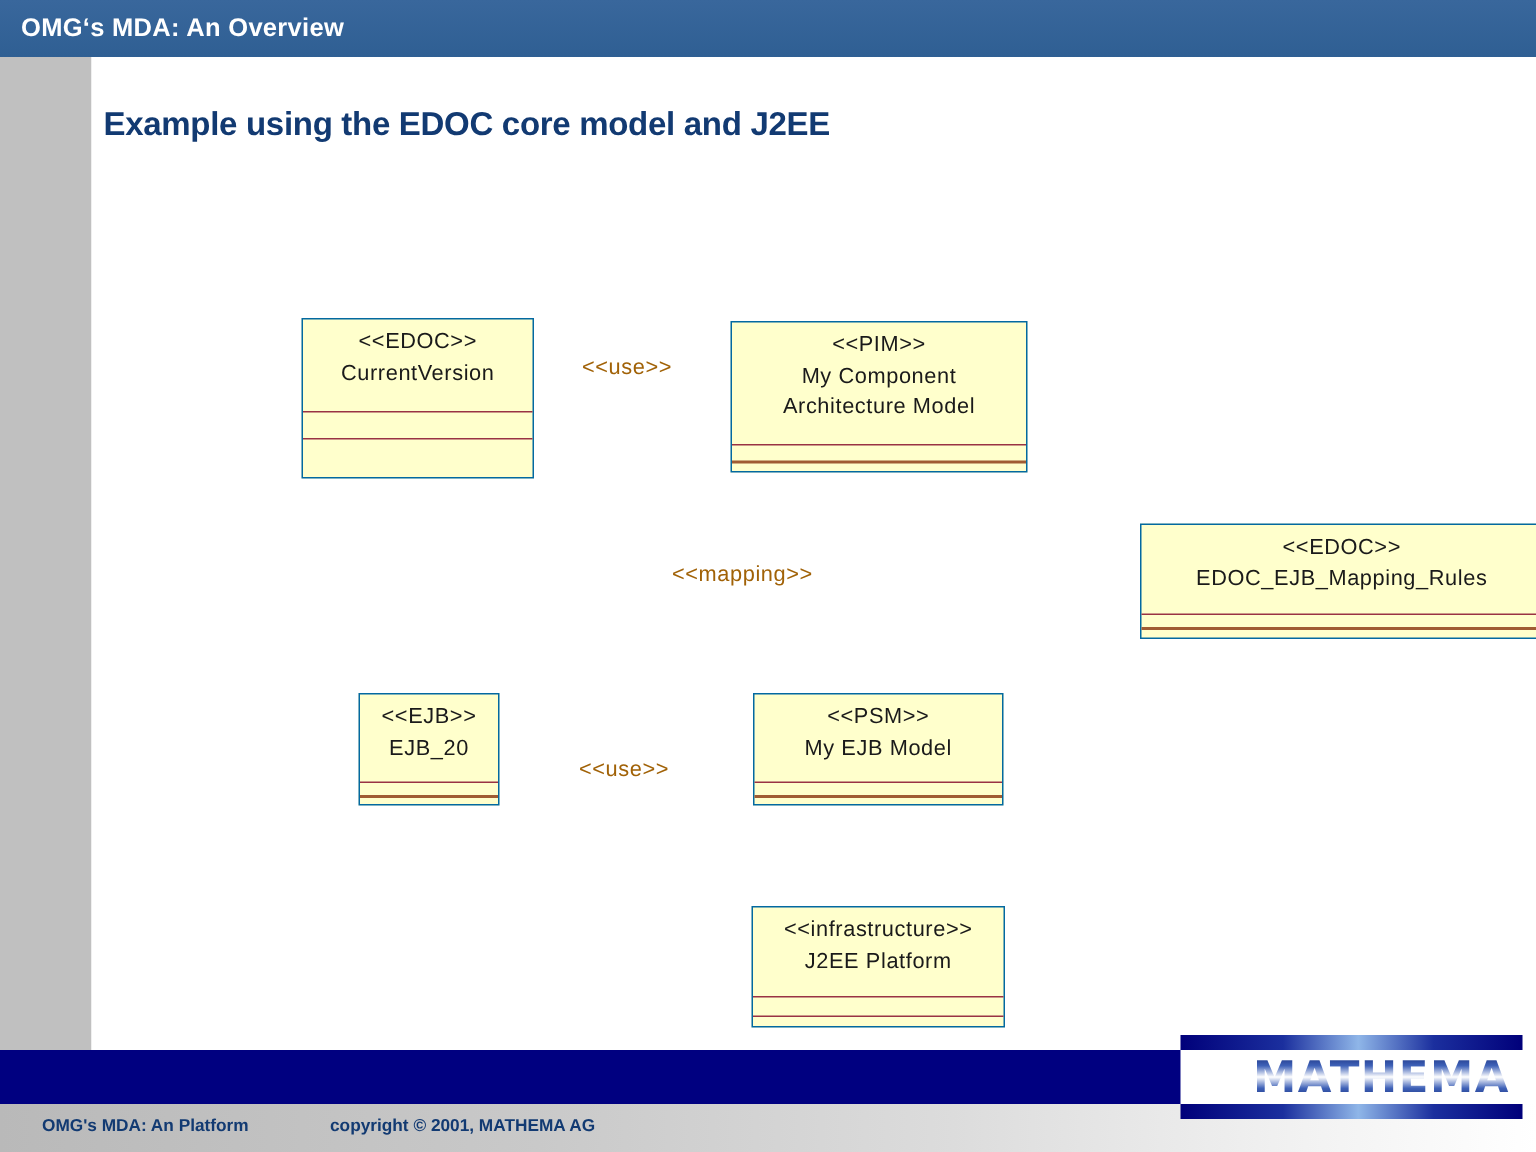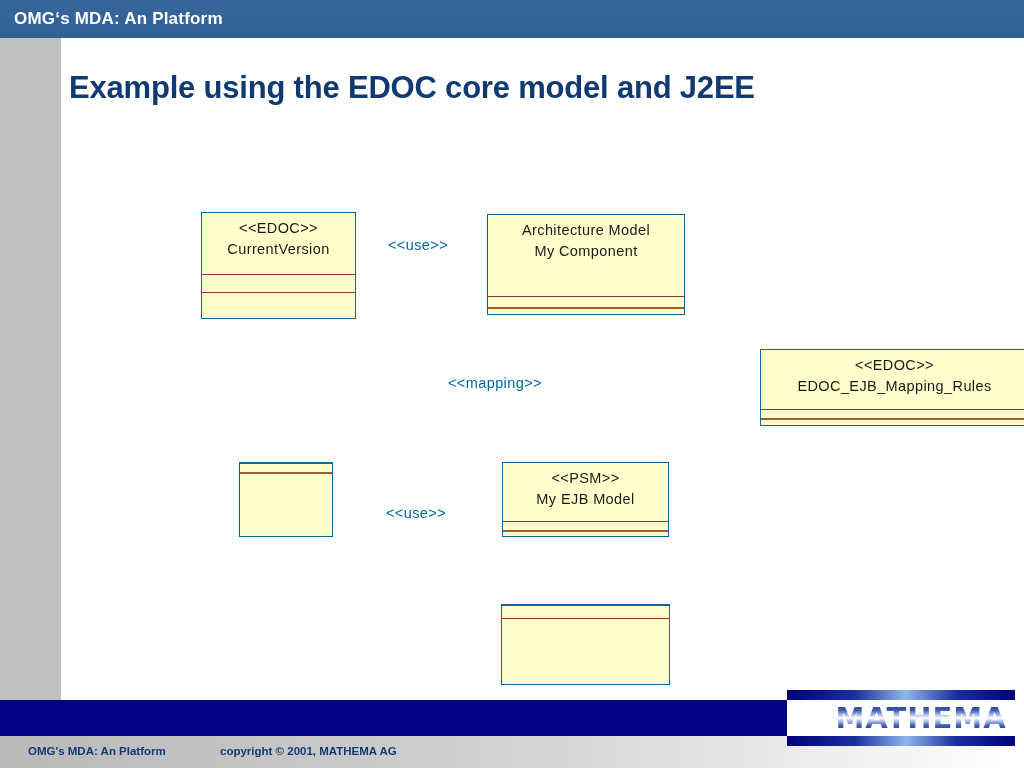--- a/index.html
+++ b/index.html
@@ -45,21 +45,21 @@
   #content-canvas {
     position: absolute;
     left: 61px; top: 38px;
     width: 963px; height: 662px;
     background: #ffffff;
   }
 
   #slide-title {
     position: absolute;
     left: 8px; top: 32px;
-    font-size: 31px;
+    font-size: 22px;
     font-weight: bold;
     color: #123a72;
     letter-spacing: -0.2px;
     white-space: nowrap;
     text-align: center;
   }
 
   
   #diagram {
     position: absolute;
@@ -97,21 +97,21 @@
     background: #a05c33;
   }
   .uml-compartment {
     width: 100%;
   }
 
   
   .edge-label {
     position: absolute;
     font-size: 14.5px;
-    color: #0369a1;
+    color: #a16207;
     letter-spacing: 0.4px;
     white-space: nowrap;
   }
 
   
   #footer-blue-band {
     position: absolute;
     left: 0; top: 700px;
     width: 1024px; height: 36px;
     background: #000080;
@@ -172,21 +172,21 @@
     -webkit-background-clip: text;
     background-clip: text;
     color: transparent;
     -webkit-text-fill-color: transparent;
   }
 </style>
 </head>
 <body>
 
 <div id="header-band">
-  <div id="header-title">OMG‘s MDA: An Platform</div>
+  <div id="header-title">OMG‘s MDA: An Overview</div>
 </div>
 
 <div id="left-rail"></div>
 
 <div id="content-canvas">
 
   <div id="slide-title">Example using the EDOC core model and J2EE</div>
 
   <div id="diagram">
 
@@ -237,59 +237,68 @@
         <div>CurrentVersion</div>
       </div>
       <div class="uml-sep"></div>
       <div class="uml-compartment" style="height:17px;"></div>
       <div class="uml-sep"></div>
       <div class="uml-compartment" style="height:37px;"></div>
     </div>
 
     <div class="uml-box" style="left:426px; top:176px; width:198px; height:101px;">
       <div class="uml-name-compartment" style="height:70px;">
+        <div>&lt;&lt;PIM&gt;&gt;</div>
+        <div>My Component</div>
         <div>Architecture Model</div>
-        <div>My Component</div>
       </div>
       <div class="uml-sep"></div>
       <div class="uml-compartment" style="height:10px;"></div>
       <div class="uml-sep thick"></div>
       <div class="uml-compartment" style="height:17px;"></div>
     </div>
 
     <div class="uml-box" style="left:699px; top:311px; width:269px; height:77px;">
       <div class="uml-name-compartment" style="height:48px;">
         <div>&lt;&lt;EDOC&gt;&gt;</div>
         <div>EDOC_EJB_Mapping_Rules</div>
       </div>
       <div class="uml-sep"></div>
       <div class="uml-compartment" style="height:8px;"></div>
       <div class="uml-sep thick"></div>
       <div class="uml-compartment" style="height:16px;"></div>
     </div>
 
     <div class="uml-box" style="left:178px; top:424px; width:94px; height:75px;">
+      <div class="uml-name-compartment" style="height:47px;">
+        <div>&lt;&lt;EJB&gt;&gt;</div>
+        <div>EJB_20</div>
+      </div>
       <div class="uml-sep"></div>
       <div class="uml-compartment" style="height:8px;"></div>
       <div class="uml-sep thick"></div>
       <div class="uml-compartment" style="height:15px;"></div>
     </div>
 
     <div class="uml-box" style="left:441px; top:424px; width:167px; height:75px;">
       <div class="uml-name-compartment" style="height:47px;">
         <div>&lt;&lt;PSM&gt;&gt;</div>
         <div>My EJB Model</div>
       </div>
       <div class="uml-sep"></div>
       <div class="uml-compartment" style="height:8px;"></div>
       <div class="uml-sep thick"></div>
       <div class="uml-compartment" style="height:15px;"></div>
     </div>
 
     <div class="uml-box" style="left:440px; top:566px; width:169px; height:81px;">
+      <div class="uml-name-compartment" style="height:48px;">
+        <div>&lt;&lt;infrastructure&gt;&gt;</div>
+        <div>J2EE Platform</div>
+      </div>
       <div class="uml-sep"></div>
       <div class="uml-compartment" style="height:12px;"></div>
       <div class="uml-sep"></div>
       <div class="uml-compartment" style="height:17px;"></div>
     </div>
 
     <div class="edge-label" style="left:327px; top:199px;">&lt;&lt;use&gt;&gt;</div>
 
     <div class="edge-label" style="left:387px; top:337px;">&lt;&lt;mapping&gt;&gt;</div>
 

